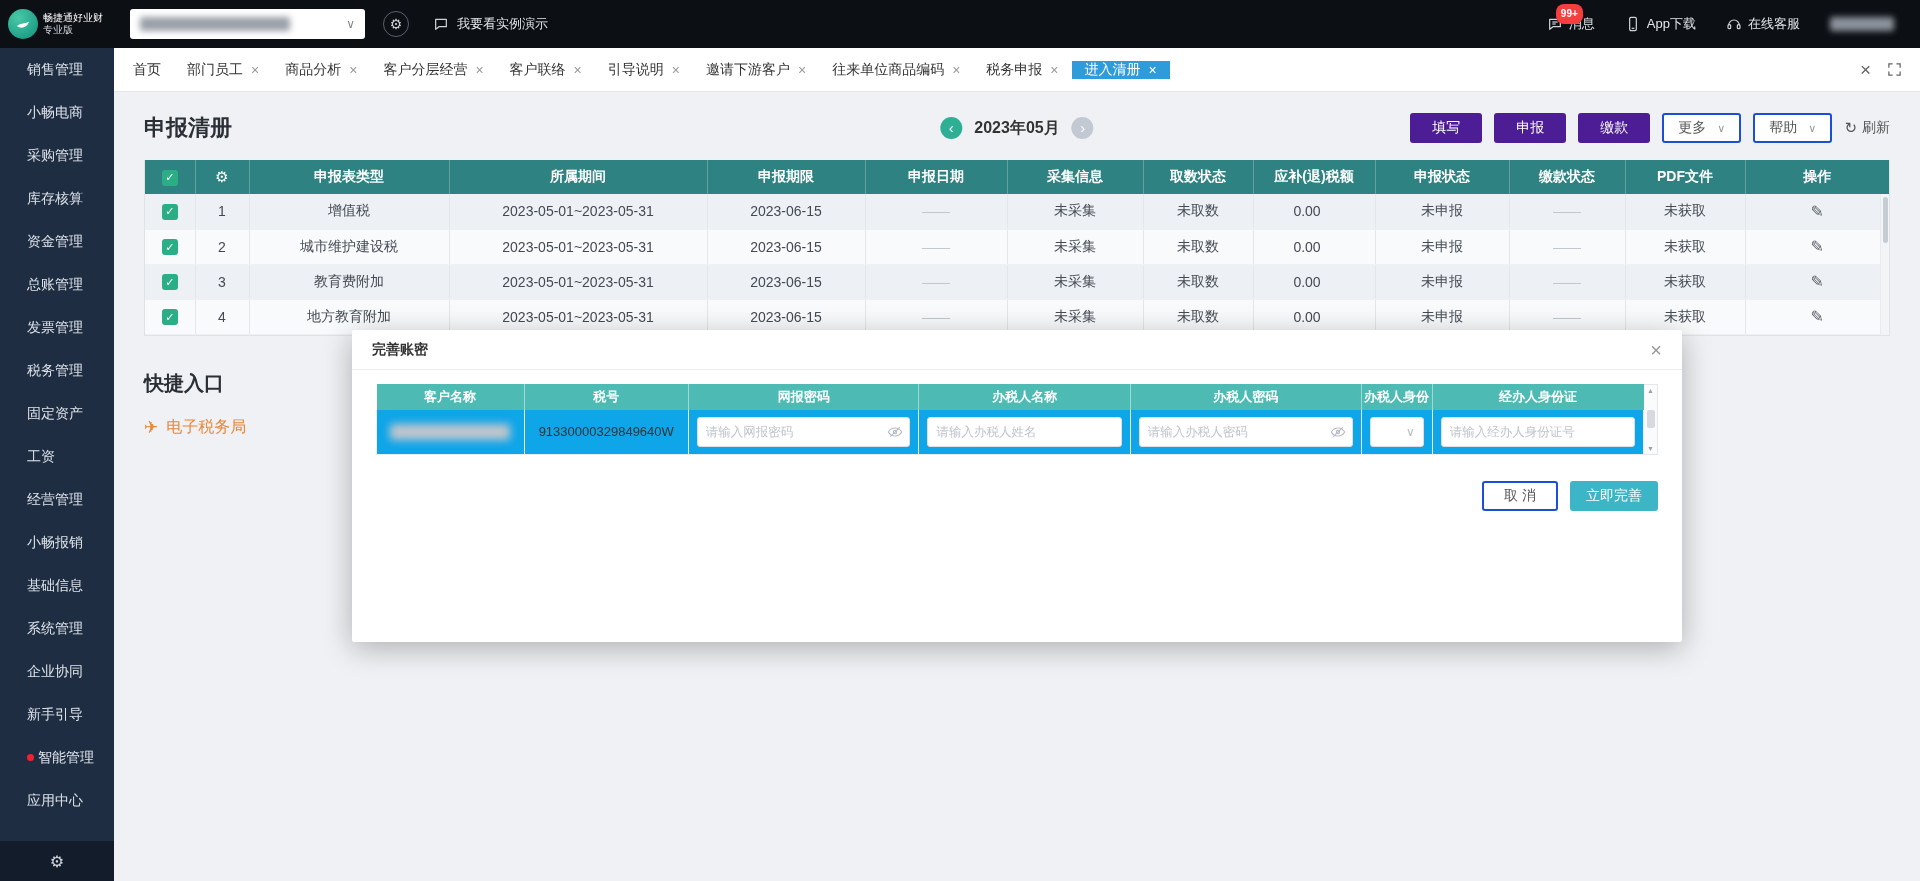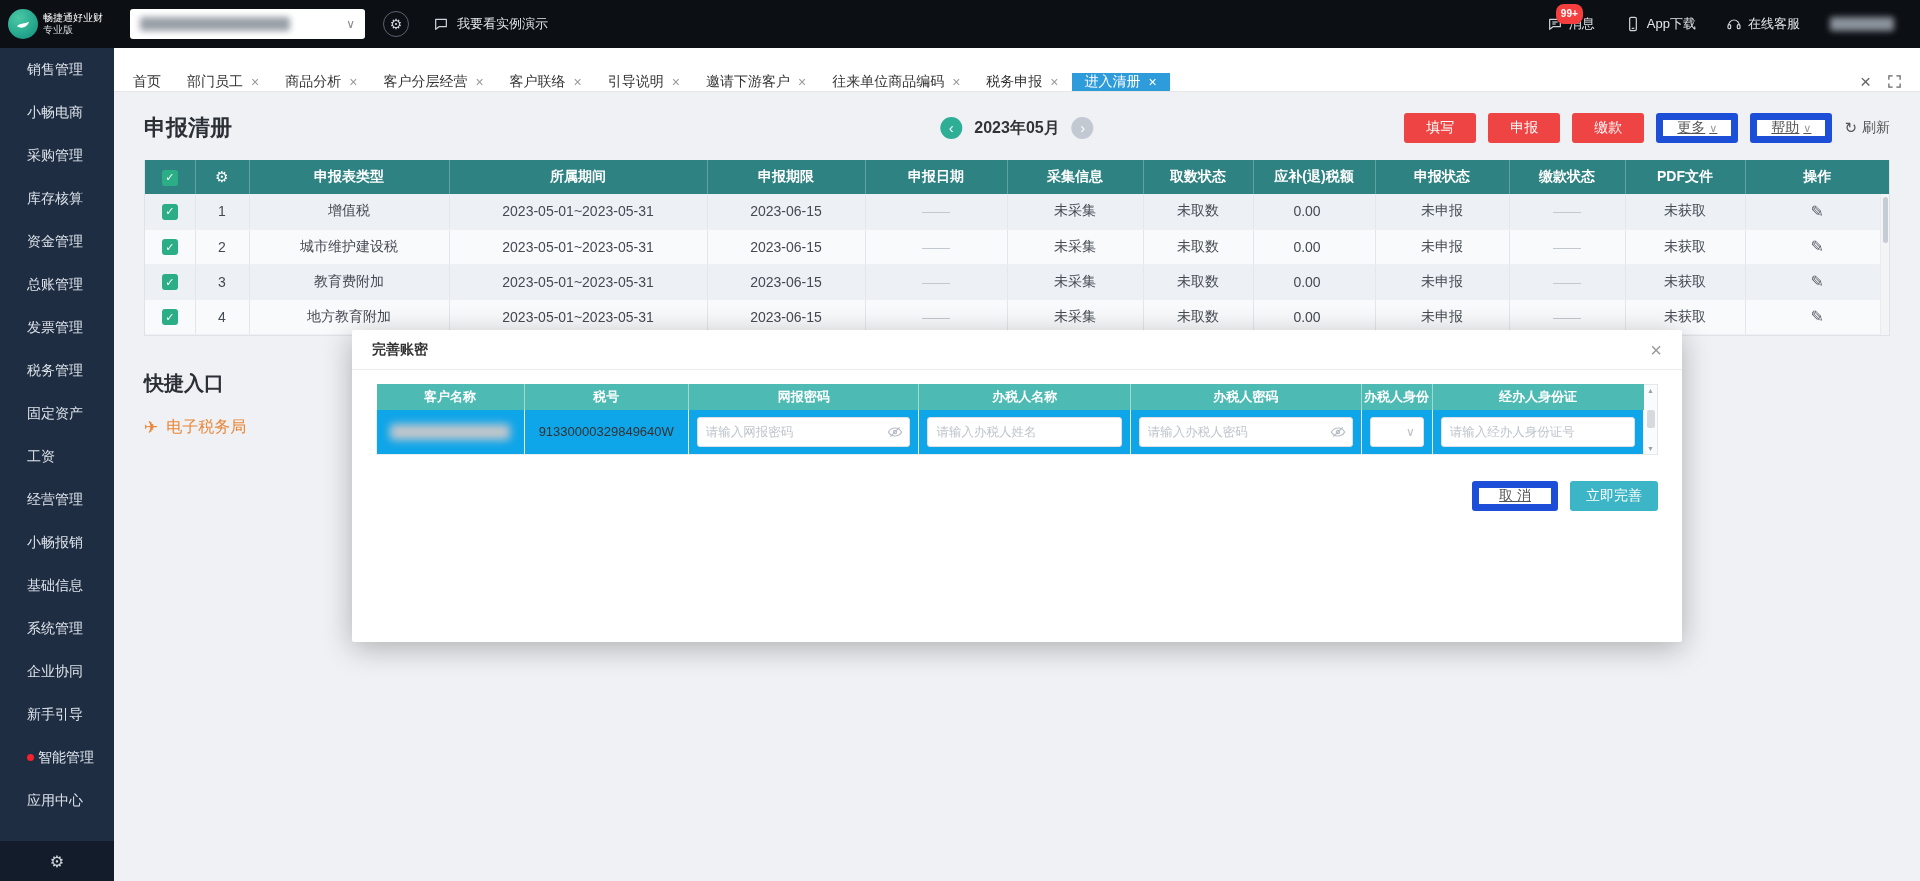--- a/index.html
+++ b/index.html
@@ -31,43 +31,43 @@
   
   .app-body{flex:1;display:flex;min-height:0;}
   .sidebar{width:114px;flex:0 0 114px;background:#1f2d42;display:flex;flex-direction:column;}
   .side-items{flex:1;display:flex;flex-direction:column;}
   .side-item{flex:0 0 43px;display:flex;align-items:center;color:#dde3ea;font-size:14px;cursor:pointer;padding-left:27px;}
   .side-item .dot{width:7px;height:7px;border-radius:50%;background:#f5222d;margin-right:4px;}
   .side-gear{height:40px;flex:0 0 40px;background:#121c2b;display:flex;align-items:center;justify-content:center;color:#cfd4da;font-size:16px;cursor:pointer;}
   .main{flex:1;display:flex;flex-direction:column;min-width:0;}
 
   
-  .tabbar{height:44px;flex:0 0 44px;background:#fff;display:flex;align-items:flex-end;padding-left:6px;border-bottom:1px solid #e6e6e6;}
+  .tabbar{height:44px;flex:0 0 44px;background:#fff;display:flex;align-items:center;padding-left:6px;border-bottom:1px solid #e6e6e6;}
   .tab{display:flex;align-items:center;gap:8px;padding:0 13px;font-size:14px;color:#333;cursor:pointer;white-space:nowrap;}
   .tab-x{font-size:14px;color:#999;line-height:1;}
   .tab.active{background:#2e9bdb;color:#fff;}
   .tab.active .tab-x{color:#fff;}
   .tabbar-tools{margin-left:auto;display:flex;align-items:center;gap:16px;padding:0 18px;}
   .tool-x{font-size:19px;color:#666;cursor:pointer;line-height:1;}
   .tabbar-tools svg{width:15px;height:15px;cursor:pointer;color:#666;}
 
   
   .content{flex:1;padding:16px 30px 0;position:relative;min-height:0;}
   .content-head{position:relative;display:flex;align-items:center;height:40px;margin-bottom:12px;}
   .content-head h1{font-size:22px;font-weight:bold;color:#2b2f36;}
   .date-nav{position:absolute;left:50%;transform:translateX(-50%);display:flex;align-items:center;gap:12px;}
   .nav-c{width:22px;height:22px;border-radius:50%;display:flex;align-items:center;justify-content:center;color:#fff;font-size:15px;cursor:pointer;line-height:1;}
   .nav-c span{margin-top:-2px;}
   .nav-c.prev{background:#2fae96;}
   .nav-c.next{background:#c3c9d2;}
   .period{font-size:16px;font-weight:bold;color:#333;}
   .head-actions{margin-left:auto;display:flex;align-items:center;gap:12px;}
   .btn{height:30px;border-radius:3px;font-size:14px;cursor:pointer;border:none;font-family:inherit;display:inline-flex;align-items:center;justify-content:center;}
-  .btn.orange{background:#ef4444;color:#fff;padding:0 22px;}
-  .btn.plain{background:#fff;border:7px solid #1d4ed8;color:#555;padding:0 14px;gap:4px;text-decoration:underline;}
+  .btn.orange{background:#4c1d95;color:#fff;padding:0 22px;}
+  .btn.plain{background:#fff;border:2px solid #1d4ed8;color:#555;padding:0 14px;gap:11px;}
   .btn .chev{font-size:11px;color:#999;}
   .refresh{display:flex;align-items:center;gap:5px;color:#555;font-size:14px;cursor:pointer;}
   .ric{font-size:15px;}
 
   
   .table-wrap{position:relative;background:#fff;border:1px solid #dfe3e8;border-top:none;}
   table.dtable{width:100%;border-collapse:collapse;table-layout:fixed;}
   .dtable thead th{background:#2f8282;color:#fff;font-size:14px;font-weight:bold;height:34px;border-right:1px solid rgba(255,255,255,.25);}
   .dtable thead th:last-child{border-right:none;}
   .dtable tbody td{height:35px;text-align:center;font-size:14px;color:#454a52;border-right:1px solid #e3e7ec;border-bottom:1px solid #eef0f3;}

